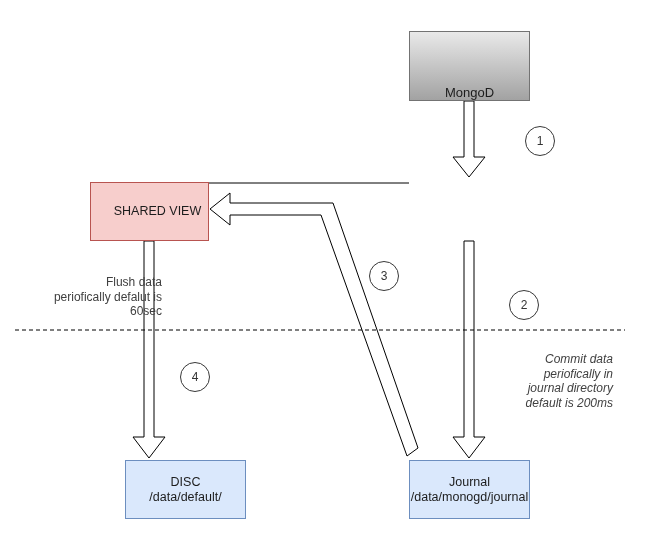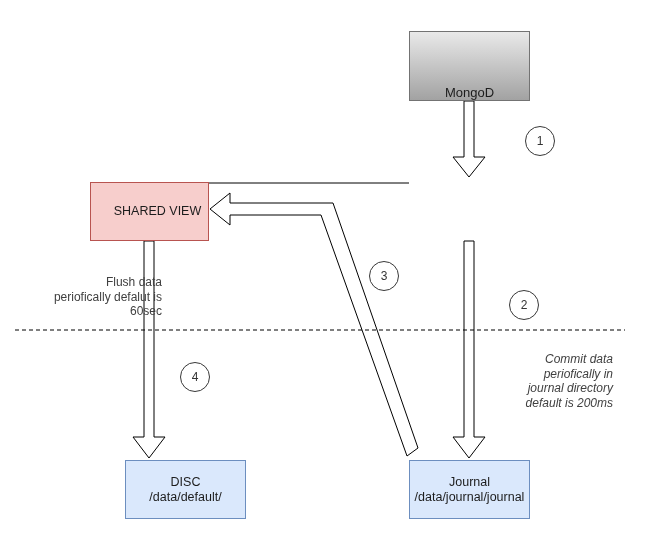--- a/index.html
+++ b/index.html
@@ -72,21 +72,21 @@
     <span class="nl">SHARED VIEW</span>
   </div>
 
   <div class="node node-blue" style="left:89px; top:460px; width:121px; height:59px;margin-left:36px;">
     <span class="nl">DISC</span>
     <span class="nl">/data/default/</span>
   </div>
 
   <div class="node node-blue" style="left:409px; top:460px; width:121px; height:59px;text-align:center;">
     <span class="nl">Journal</span>
-    <span class="nl">/data/journal/journal</span>
+    <span class="nl">/data/monogd/journal</span>
   </div>
 
   <div class="badge" style="left:525px; top:126px;">1</div>
   <div class="badge" style="left:509px; top:290px;">2</div>
   <div class="badge" style="left:369px; top:261px;">3</div>
   <div class="badge" style="left:180px; top:362px;">4</div>
 
   <div class="annotation" style="left:12px; top:275px; width:150px;">Flush data
 periofically defalut is
 60sec</div>

